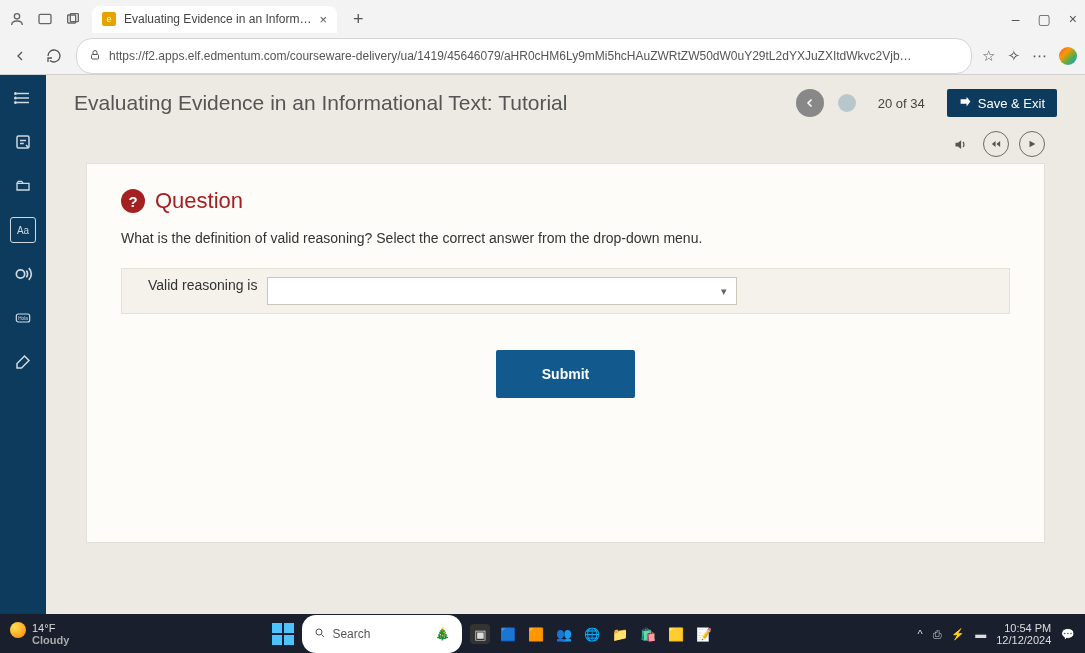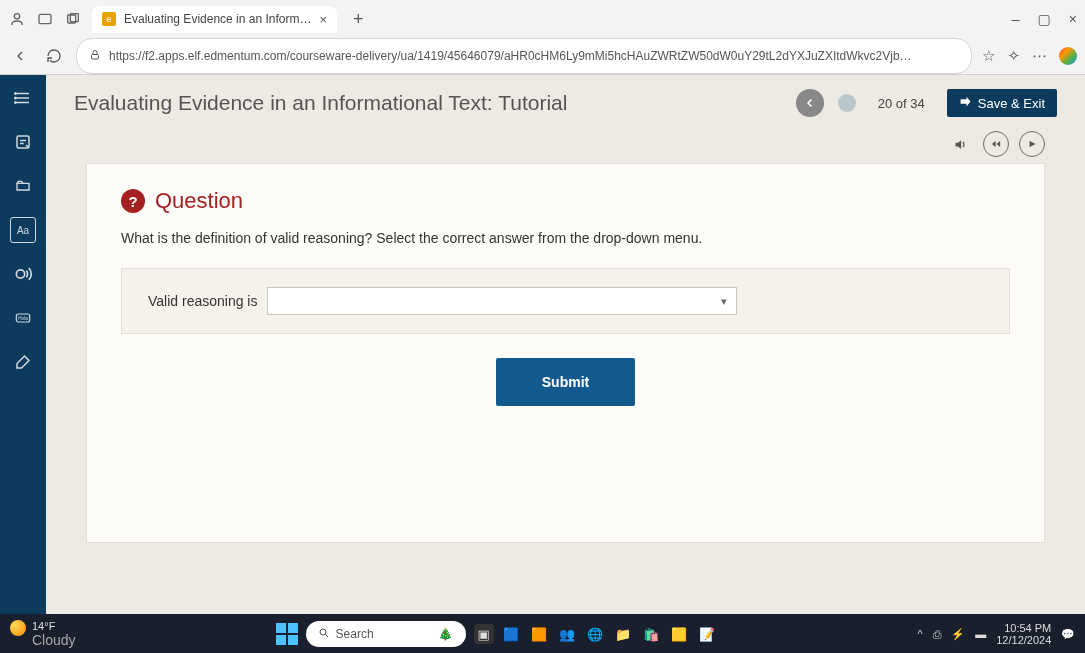--- a/index.html
+++ b/index.html
@@ -170,23 +170,23 @@
     .q-badge {
       width:24px;height:24px;border-radius:50%;
       background:#a52121;color:#fff;font-weight:bold;
       display:flex;align-items:center;justify-content:center;font-size:15px;
     }
     .q-title { color:#a52121; font-size:22px; font-weight:400;}
     .q-prompt { color:#333; font-size:14px; margin-bottom: 22px;}
     .answer-box {
       background:#f4f2eb;
       border:1px solid #e4e1d8;
-      padding: 18px 26px;
-      margin-bottom: 24px;
-      display:flex;align-items:center;gap:4px;
+      padding: 8px 26px;
+      margin-bottom: 36px;
+      display:flex;align-items:flex-start;gap:4px;
     }
     .answer-label { color:#333; font-size:14px;}
     .dropdown {
       flex:1;
       margin-left: 6px;
       height: 28px;
       background:#fff;
       border:1px solid #c9c6ba;
       display:flex;align-items:center;justify-content:flex-end;
       padding: 0 10px;
@@ -213,21 +213,21 @@
       color:#ddd;
       font-size: 11px;
       gap: 10px;
     }
     .weather { display:flex;gap:6px;}
     .weather-icon { width:16px;height:16px;background:radial-gradient(circle at 30% 30%,#ffdd55,#ff8800);border-radius:50%;}
     .task-center { flex:1; display:flex; justify-content:center; align-items:center; gap:8px;}
     .start-btn { width:22px;height:22px;display:grid;grid-template-columns:1fr 1fr;grid-template-rows:1fr 1fr;gap:2px;}
     .start-btn span{background:#4cc2ff;}
     .search-box {
-      background:#fff;border-radius:14px;height:26px;
+      background:#fff;border-radius:14px;height:38px;
       display:flex;align-items:center;padding:0 12px;gap:6px;color:#555;
       width:160px;font-size:12px;
     }
     .tray-icon {
       width:20px;height:20px;border-radius:4px;
       display:flex;align-items:center;justify-content:center;font-size:13px;
     }
     .tray-right { display:flex;align-items:center;gap:10px;}
     .clock { text-align:right; line-height:1.1;}
   </style>
@@ -404,21 +404,21 @@
       </div>
     </div>
   </div>
 </div>
 
 <div class="taskbar">
   <div class="weather">
     <span class="weather-icon"></span>
     <div>
       <div>14°F</div>
-      <div style="font-size:14px;color:#aaa;">Cloudy</div>
+      <div style="font-size:11px;color:#aaa;font-weight:bold;">Cloudy</div>
     </div>
   </div>
   <div class="task-center">
     <div class="start-btn">
         <span></span>
         <span></span>
         <span></span>
         <span></span>
       </div>
     <div class="search-box">

